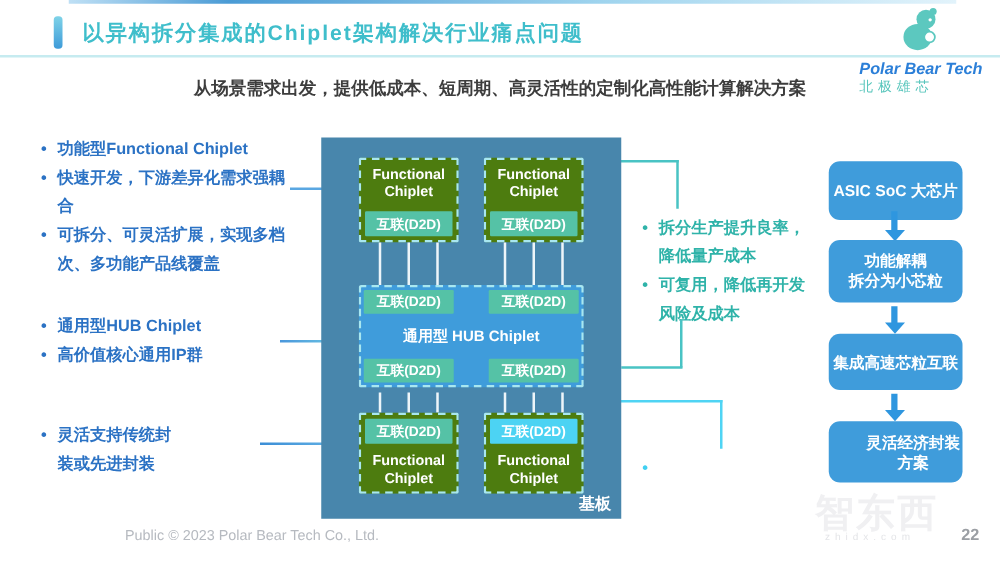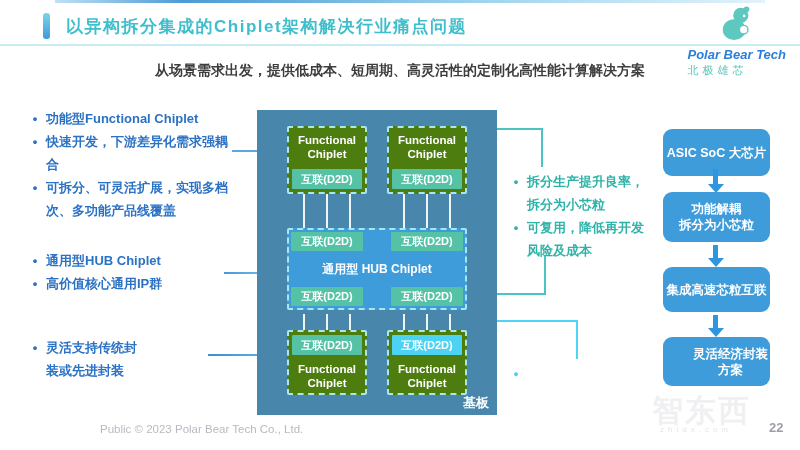--- a/index.html
+++ b/index.html
@@ -120,21 +120,21 @@
   <div class="note-group blue-notes" style="left:24px; top:336px; width:124px;">
     <div class="note">
         <span class="dot">•</span>
         <span>灵活支持传统封装或先进封装</span>
       </div>
   </div>
 
   <div class="note-group teal-notes" style="left:505px; top:170px; width:148px;">
     <div class="note">
         <span class="dot">•</span>
-        <span>拆分生产提升良率，拆分为小芯粒</span>
+        <span>拆分生产提升良率，降低量产成本</span>
       </div>
     <div class="note">
         <span class="dot">•</span>
         <span>可复用，降低再开发风险及成本</span>
       </div>
   </div>
 
   <div class="note-group cyan-notes" style="left:505px; top:362px; width:170px;">
     <div class="note">
         <span class="dot">•</span>

